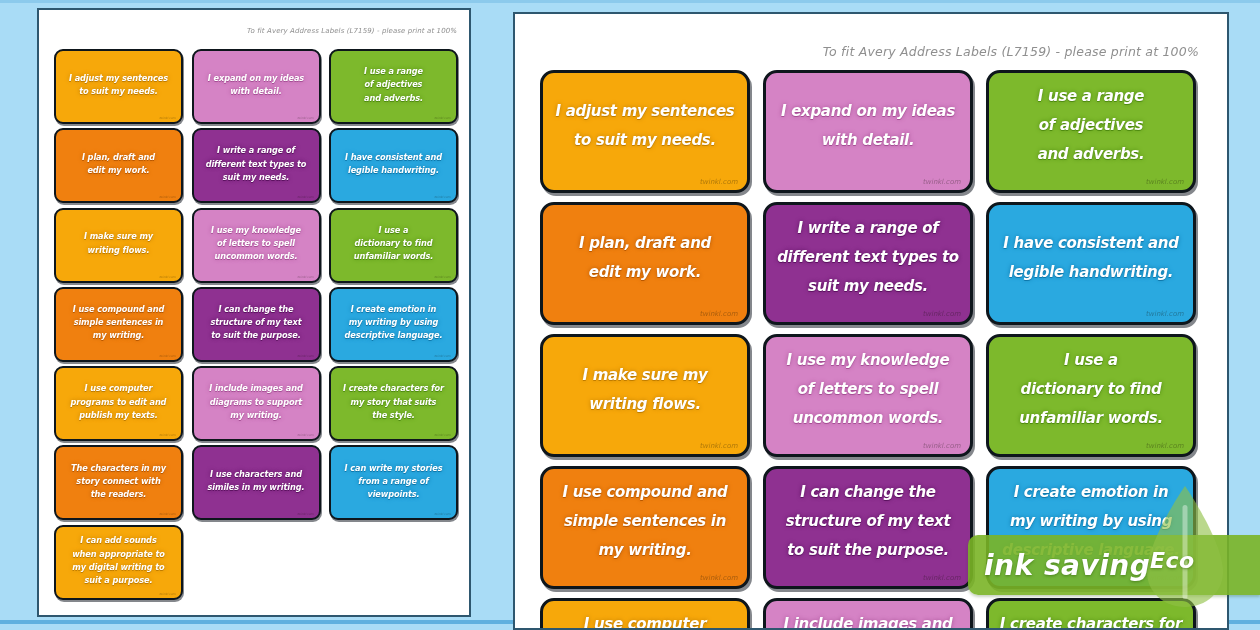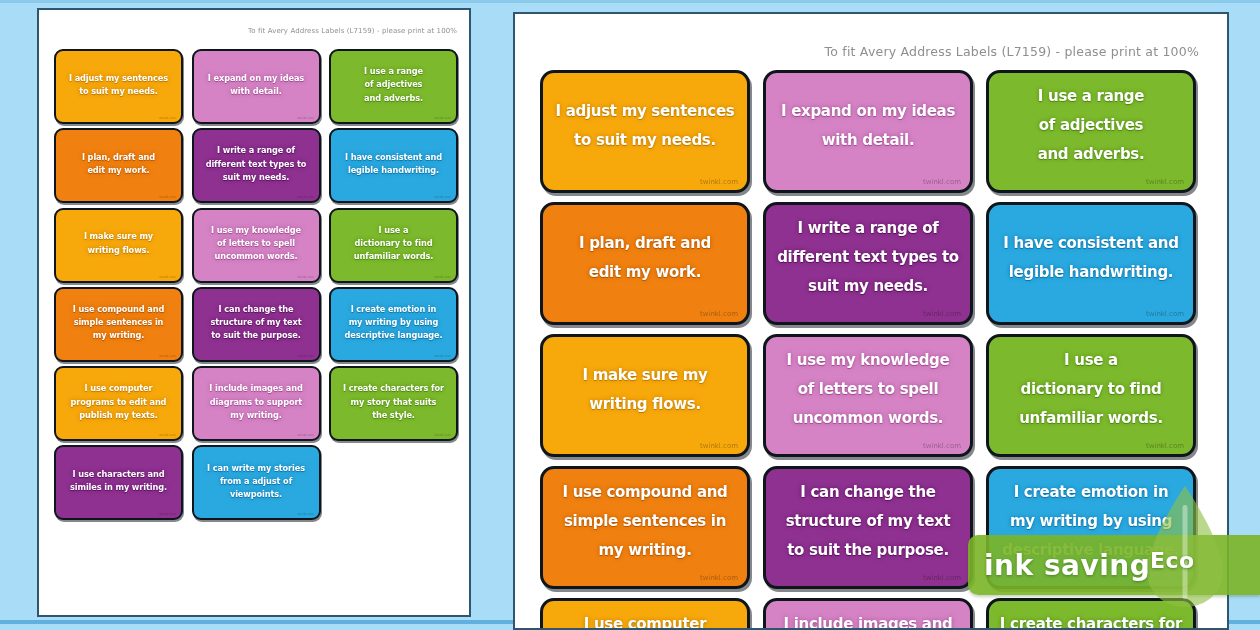--- a/index.html
+++ b/index.html
@@ -1,18 +1,18 @@
 <!DOCTYPE html>
 <html><head>
 <meta charset="utf-8">
 <style>
   * { margin:0; padding:0; box-sizing:border-box; }
   html,body { width:1260px; height:630px; overflow:hidden; }
   body { font-family:"DejaVu Sans","Liberation Sans",sans-serif; background:#a9dcf6; }
-  #stage { position:relative; width:1260px; height:630px; background:#a9dcf6; overflow:hidden; }
+  #stage { position:relative; width:1260px; height:630px; background:#a9dcf6; overflow:hidden;font-style:italic; }
 
   .edge-top { position:absolute; left:0; top:0; width:100%; height:3px; background:#8ccaec; z-index:0; }
   .edge-bottom { position:absolute; left:0; top:620px; width:100%; height:4px; background:#5fb0df; z-index:0; }
 
   .page { position:absolute; background:#ffffff; border:2px solid #2e576f; z-index:1; overflow:hidden; }
   #page-left  { left:37px; top:8px;  width:434px; height:609px; }
   #page-right { left:513px; top:12px; width:716px; height:618px; }
 
   .sheet-note { position:absolute; color:#8f8f8f; text-align:right; width:100%; }
   #page-left  .sheet-note { top:17px; right:12px; font-size:7px; letter-spacing:0.1px; }
@@ -142,29 +142,42 @@
 diagrams to support
 my writing.</span>
           <span class="wm">twinkl.com</span>
         </div>
       <div class="card green">
           <span class="t">I create characters for
 my story that suits
 the style.</span>
           <span class="wm">twinkl.com</span>
         </div>
+      <div class="card orange">
+          <span class="t">The characters in my
+story connect with
+the readers.</span>
+          <span class="wm">twinkl.com</span>
+        </div>
       <div class="card purple">
           <span class="t">I use characters and
 similes in my writing.</span>
           <span class="wm">twinkl.com</span>
         </div>
       <div class="card blue">
           <span class="t">I can write my stories
-from a adjust of
+from a range of
 viewpoints.</span>
+          <span class="wm">twinkl.com</span>
+        </div>
+      <div class="card gold">
+          <span class="t">I can add sounds
+when appropriate to
+my digital writing to
+suit a purpose.</span>
           <span class="wm">twinkl.com</span>
         </div>
     </div>
   </div>
 
   <div class="page" id="page-right">
     <div class="sheet-note">To fit Avery Address Labels (L7159) - please print at 100%</div>
     <div class="grid" id="grid-right">
       <div class="card gold">
           <span class="t">I adjust my sentences

